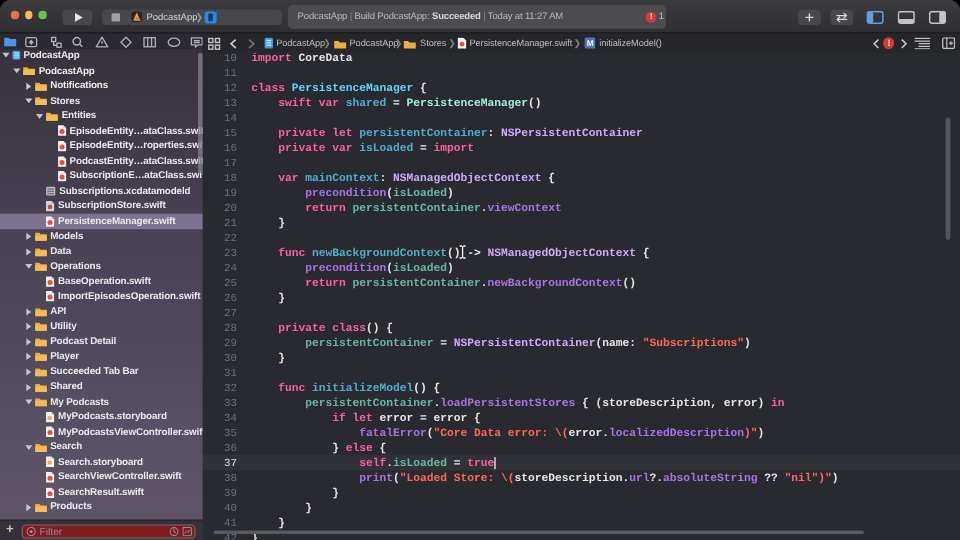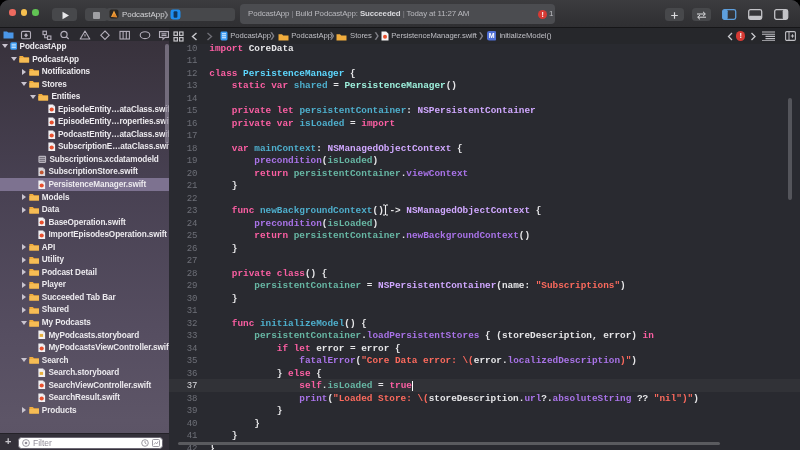--- a/index.html
+++ b/index.html
@@ -29,21 +29,21 @@
 .tri { width:0; height:0; flex:none; }
 .trid { border-left:3.2px solid transparent; border-right:3.2px solid transparent; border-top:4.4px solid #c9c4cf; }
 .trir { border-top:3.2px solid transparent; border-bottom:3.2px solid transparent; border-left:4.4px solid #c9c4cf; }
 .tw { width:8px; flex:none; display:flex; justify-content:center; align-items:center; }
 .i { flex:none; margin:0 2.5px 0 1px; }
 .lbl { transform:translateY(-0.5px); }
 
 .fbar { position:absolute; left:0; top:392px; width:169px; height:17px; background:#34313a;
   border-top:1px solid rgba(0,0,0,.3); }
 .ffield { position:absolute; left:18px; top:2.5px; width:145px; height:12px; border:1px solid #6e6a75;
-  border-radius:3.5px; background:#ffffff; color:#928e99; font-size:8.5px; line-height:10px; }
+  border-radius:3.5px; background:#7f1d1d; color:#928e99; font-size:8.5px; line-height:10px; }
 
 .editor { position:absolute; left:169px; top:44px; width:631px; height:406px; background:#292a30; overflow:hidden; }
 pre { font-family:"Liberation Mono",monospace; font-size:9.4px; line-height:12.5px; font-weight:bold; }
 .gut { position:absolute; left:0; top:-1.45px; width:28.5px; text-align:right; color:#6e7078; font-weight:normal; font-size:9px; }
 .code { position:absolute; left:40.3px; top:-1.45px; color:#e6e6e8; }
 .hl { position:absolute; left:0; top:335.4px; width:631px; height:12.5px; background:#313237; }
 .k { color:#fc5fa3; } .d { color:#4eafcd; } .t { color:#5dd8ff; } .n { color:#d0a8ff; }
 .p { color:#a973e8; } .c { color:#67b7a4; } .m { color:#9ef1dd; } .s { color:#fc6a5d; }
 .g37 { color:#dcdce0; }
 .caret { position:absolute; left:243.2px; top:336.6px; width:1.2px; height:10.5px; background:#fff; }
@@ -356,20 +356,30 @@
           <span style="width:19.8px;flex:none;"></span>
           <span class="tw">
             <span class="tri trir"></span>
           </span>
           <svg class="i" width="10.5" height="8" viewBox="0 0 10.5 8">
             <use href="#ifolder"></use>
           </svg>
           <span class="lbl">Data</span>
         </div>
 <div class="row">
+          <span style="width:19.8px;flex:none;"></span>
+          <span class="tw">
+            <span class="tri trid"></span>
+          </span>
+          <svg class="i" width="10.5" height="8" viewBox="0 0 10.5 8">
+            <use href="#ifolder"></use>
+          </svg>
+          <span class="lbl">Operations</span>
+        </div>
+<div class="row">
           <span style="width:29.4px;flex:none;"></span>
           <span class="tw"></span>
           <svg class="i" width="7.5" height="9.5" viewBox="0 0 7.5 9.5">
             <use href="#iswift"></use>
           </svg>
           <span class="lbl">BaseOperation.swift</span>
         </div>
 <div class="row">
           <span style="width:29.4px;flex:none;"></span>
           <span class="tw"></span>
@@ -560,21 +570,21 @@
 36
 <span class="g37">37</span>
 38
 39
 40
 41
 42</pre>
     <pre class="code"><span class="k">import</span> CoreData
 
 <span class="k">class</span> <span class="t">PersistenceManager</span> {
-    <span class="k">static</span> <span class="k">var</span> <span class="d">shared</span> = <span class="m">PersistenceManager</span>()
+    <span class="k">swift</span> <span class="k">var</span> <span class="d">shared</span> = <span class="m">PersistenceManager</span>()
 
     <span class="k">private</span> <span class="k">let</span> <span class="d">persistentContainer</span>: <span class="n">NSPersistentContainer</span>
     <span class="k">private</span> <span class="k">var</span> <span class="d">isLoaded</span> = <span class="k">import</span>
 
     <span class="k">var</span> <span class="d">mainContext</span>: <span class="n">NSManagedObjectContext</span> {
         <span class="p">precondition</span>(<span class="c">isLoaded</span>)
         <span class="k">return</span> <span class="c">persistentContainer</span>.<span class="p">viewContext</span>
     }
 
     <span class="k">func</span> <span class="d">newBackgroundContext</span>() -&gt; <span class="n">NSManagedObjectContext</span> {

